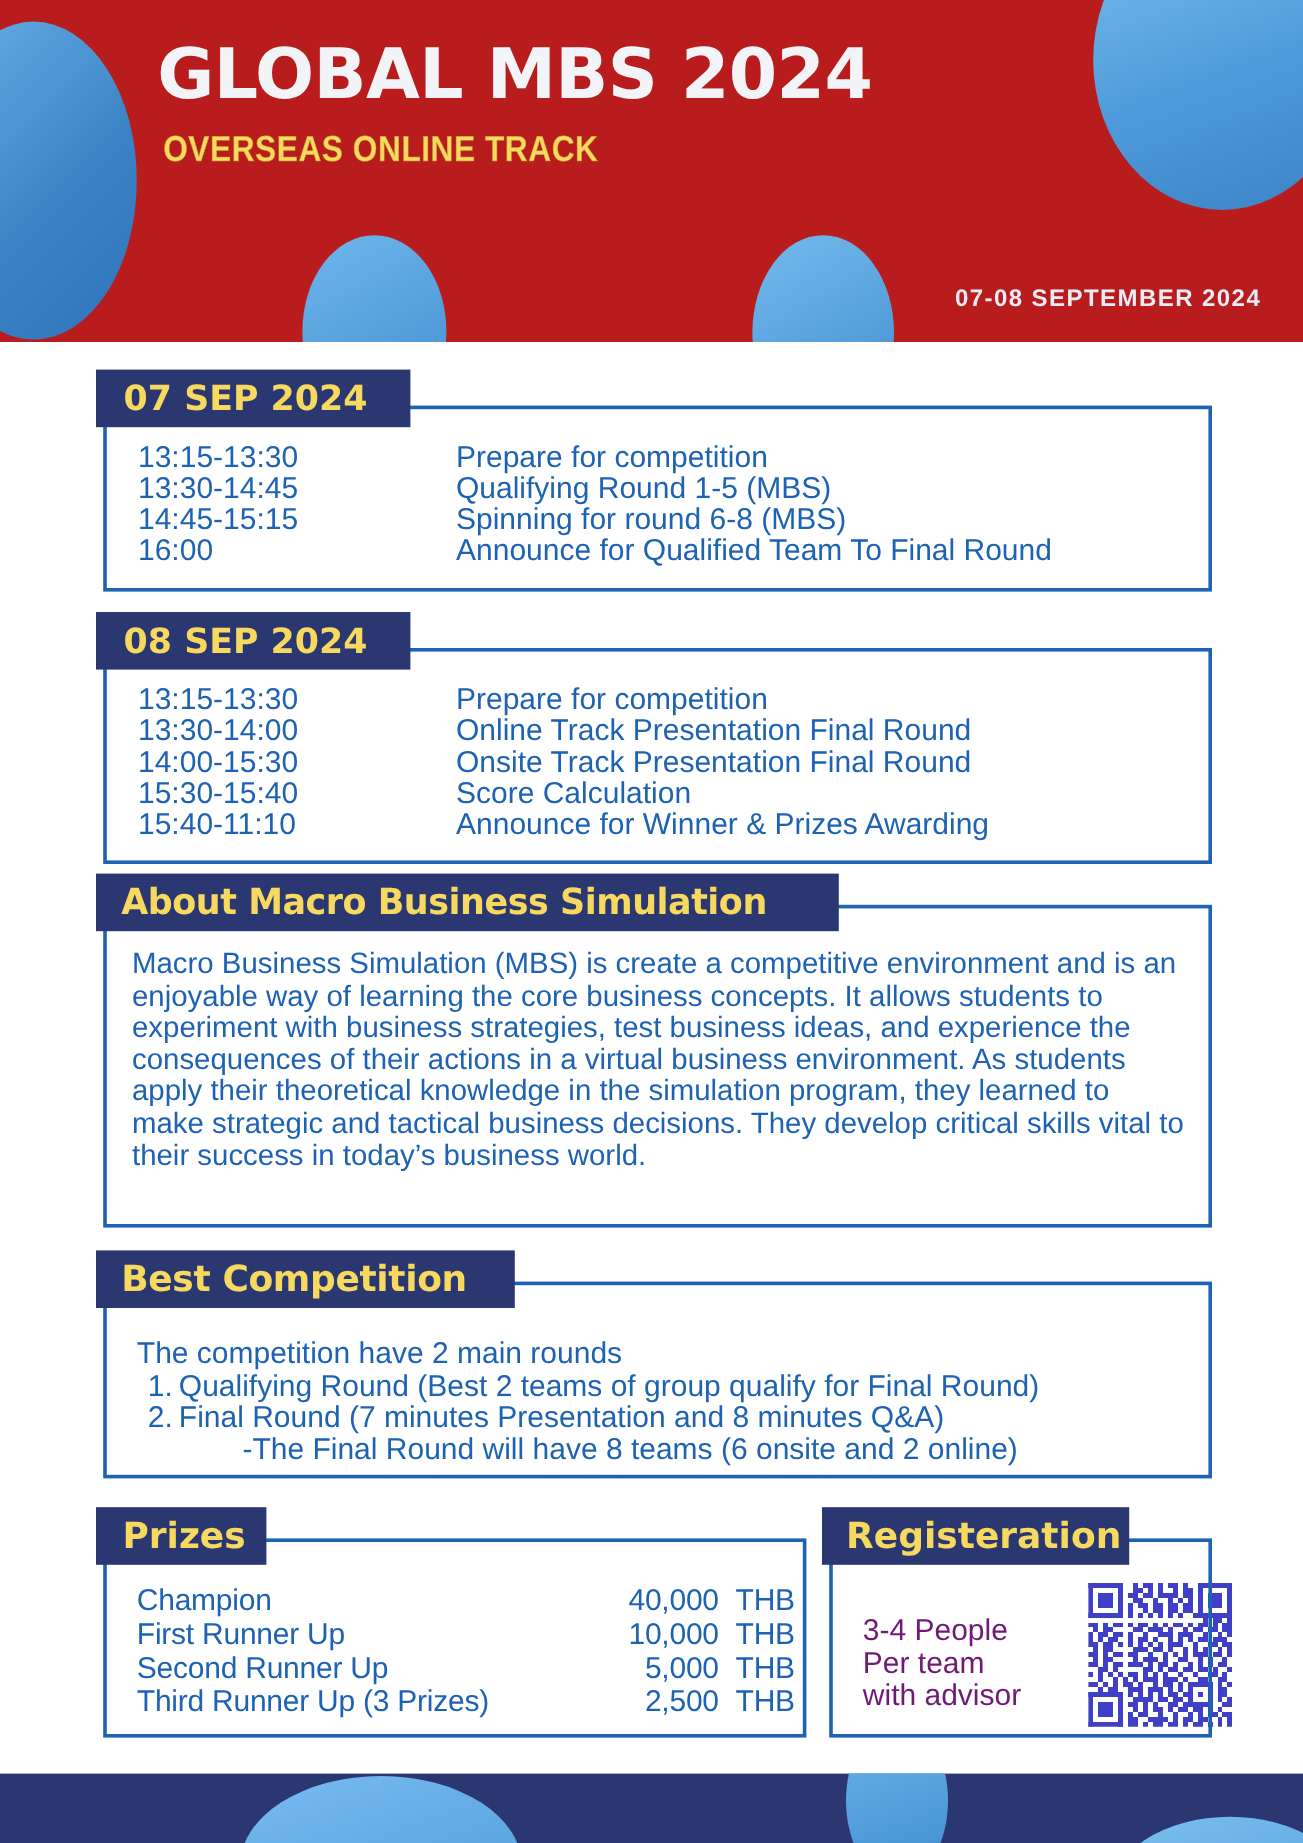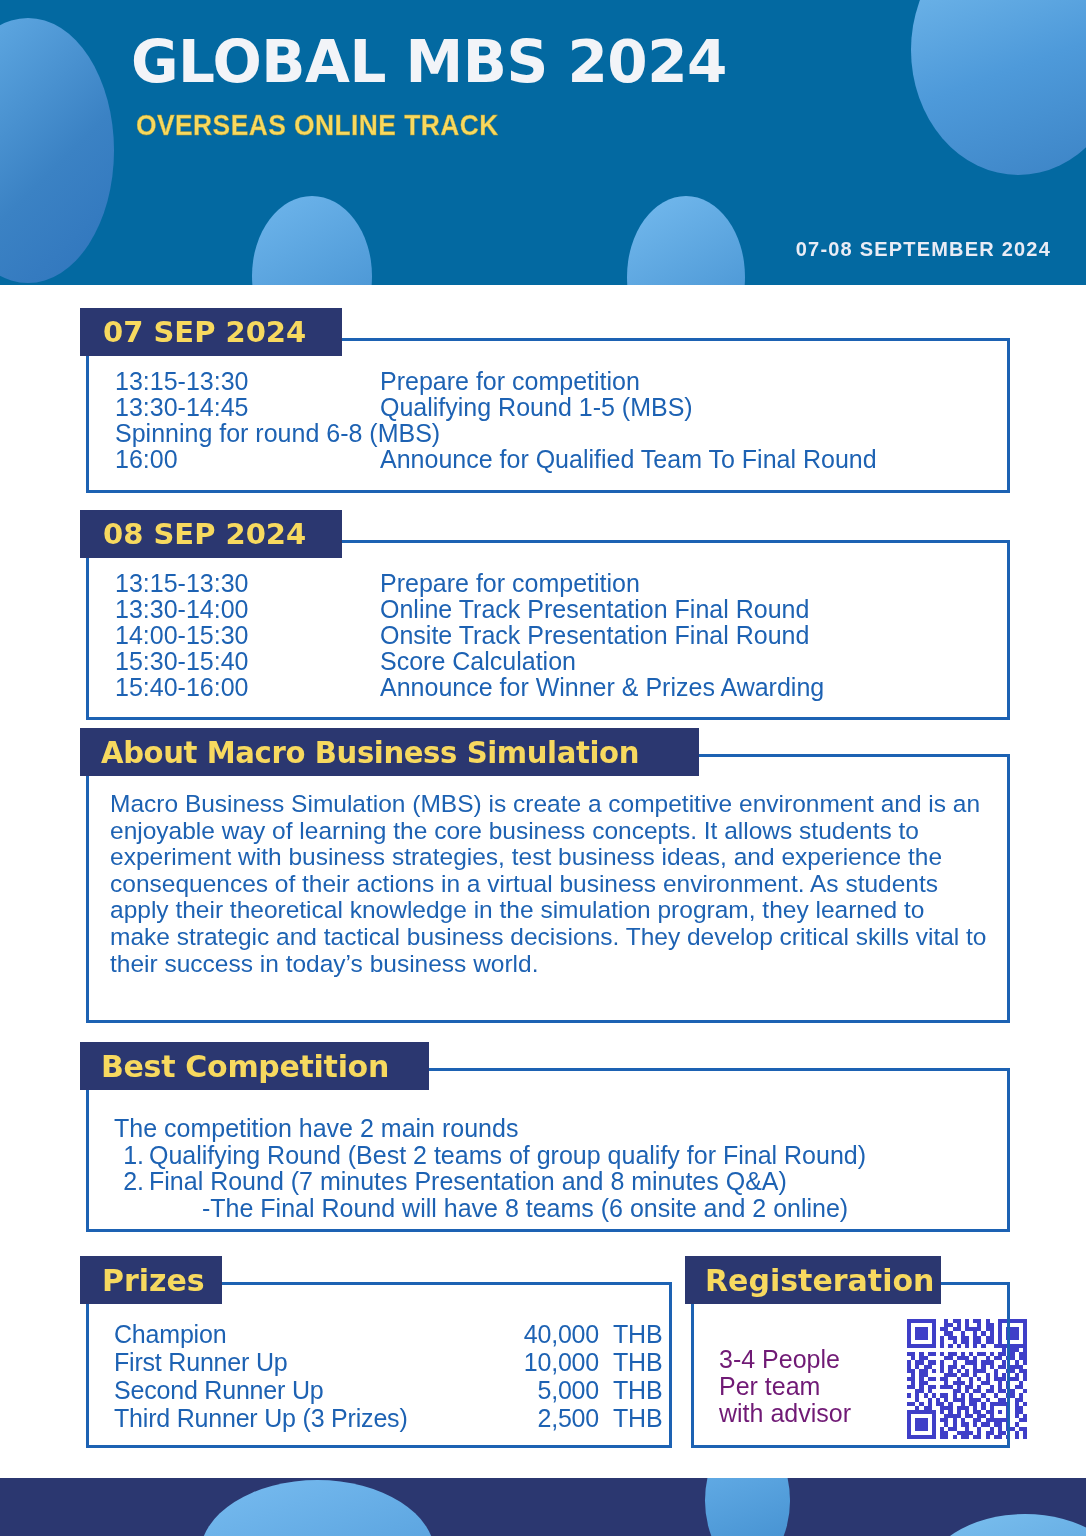--- a/index.html
+++ b/index.html
@@ -24,21 +24,21 @@
     overflow: hidden;
   }
 
   
   .header-band {
     position: absolute;
     left: 0;
     top: 0;
     width: 1086px;
     height: 285px;
-    background: #0369a1;
+    background: #b91c1c;
     overflow: hidden;
   }
   .blob {
     position: absolute;
     border-radius: 50%;
     background: linear-gradient(135deg, #66b0e8 0%, #3b82c4 60%, #2f74bc 100%);
   }
   
   .blob-left {
     left: -58px;
@@ -279,20 +279,21 @@
     <div class="sec-body narrow-blue" style="left:35px; top:60px; width:890px;">
       <div class="sched-row">
         <span class="sched-time">13:15-13:30</span>
         <span class="sched-desc">Prepare for competition</span>
       </div>
       <div class="sched-row">
         <span class="sched-time">13:30-14:45</span>
         <span class="sched-desc">Qualifying Round 1-5 (MBS)</span>
       </div>
       <div class="sched-row">
+        <span class="sched-time">14:45-15:15</span>
         <span class="sched-desc">Spinning for round 6-8 (MBS)</span>
       </div>
       <div class="sched-row">
         <span class="sched-time">16:00</span>
         <span class="sched-desc">Announce for Qualified Team To Final Round</span>
       </div>
     </div>
   </div>
 
   <div class="section" style="left:80px; top:510px; width:930px; height:210px;">
@@ -311,21 +312,21 @@
       </div>
       <div class="sched-row">
         <span class="sched-time">14:00-15:30</span>
         <span class="sched-desc">Onsite Track Presentation Final Round</span>
       </div>
       <div class="sched-row">
         <span class="sched-time">15:30-15:40</span>
         <span class="sched-desc">Score Calculation</span>
       </div>
       <div class="sched-row">
-        <span class="sched-time">15:40-16:00</span>
+        <span class="sched-time">15:40-11:10</span>
         <span class="sched-desc">Announce for Winner &amp; Prizes Awarding</span>
       </div>
     </div>
   </div>
 
   <div class="section" style="left:80px; top:728px; width:930px; height:295px;">
     <div class="sec-box" style="left:6px; top:26px; width:924px; height:269px;"></div>
     <div class="sec-tab" style="left:0px; top:0px; width:619px; height:48px; padding-left:21px;">
       <span class="sec-tab-label" style="font-size:30px; letter-spacing:-0.4px; transform:scaleX(0.97); transform-origin:left center;">About  Macro Business Simulation</span>
     </div>

